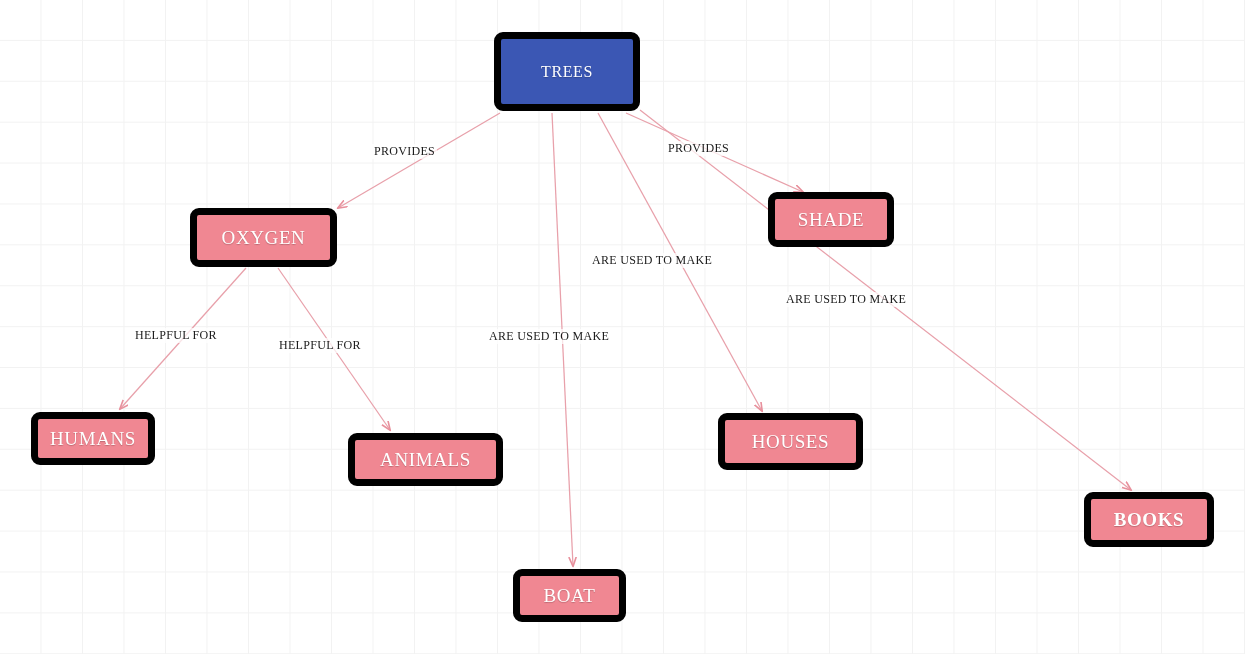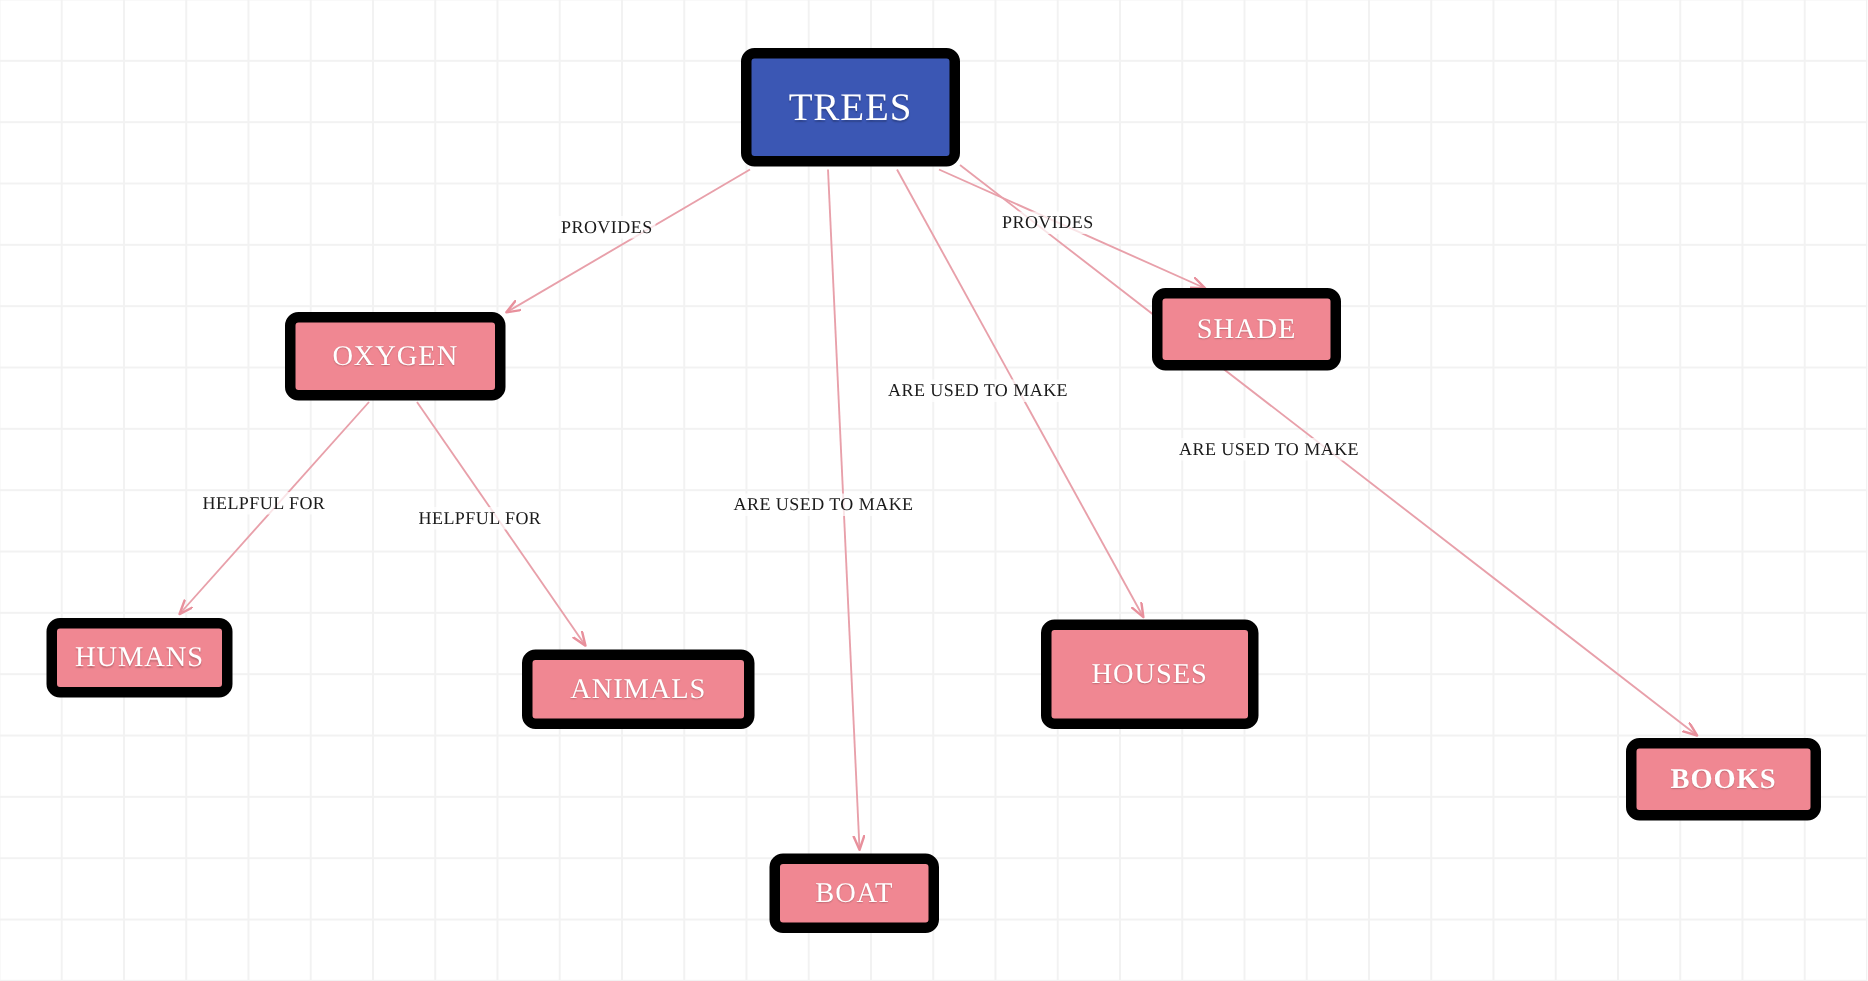--- a/index.html
+++ b/index.html
@@ -39,21 +39,21 @@
     display: flex;
     align-items: center;
     justify-content: center;
     color: #ffffff;
     letter-spacing: 0.6px;
     text-shadow: 0 1px 1px rgba(0,0,0,0.22);
     user-select: none;
   }
   .node.root {
     background: #3b57b4;
-    font-size: 26px;
+    font-size: 16px;
   }
   .node.leaf {
     background: #f08792;
     font-size: 19px;
   }
   .edge-label {
     position: absolute;
     color: #1a1a1a;
     font-size: 12px;
     letter-spacing: 0.3px;
@@ -97,21 +97,21 @@
       </div>
       <div class="node leaf" style="left: 31px; top: 412px; width: 124px; height: 53px; text-align: center;">
         <span>HUMANS</span>
       </div>
       <div class="node leaf" style="left: 320px; top: 433px; width: 155px; height: 53px; margin-left: 28px;">
         <span>ANIMALS</span>
       </div>
       <div class="node leaf" style="left: 513px; top: 569px; width: 113px; height: 53px;">
         <span>BOAT</span>
       </div>
-      <div class="node leaf" style="left: 694px; top: 413px; width: 145px; height: 73px;">
+      <div class="node leaf" style="left: 718px; top: 413px; width: 145px; height: 57px;">
         <span>HOUSES</span>
       </div>
       <div class="node leaf" style="left: 1084px; top: 492px; width: 130px; height: 55px; font-weight: bold;">
         <span>BOOKS</span>
       </div>
     </div>
   <div id="labels-container">
       <div class="edge-label" style="left: 372px; top: 144px;">PROVIDES</div>
       <div class="edge-label" style="left: 666px; top: 141px;">PROVIDES</div>
       <div class="edge-label" style="left: 487px; top: 329px;">ARE USED TO MAKE</div>

